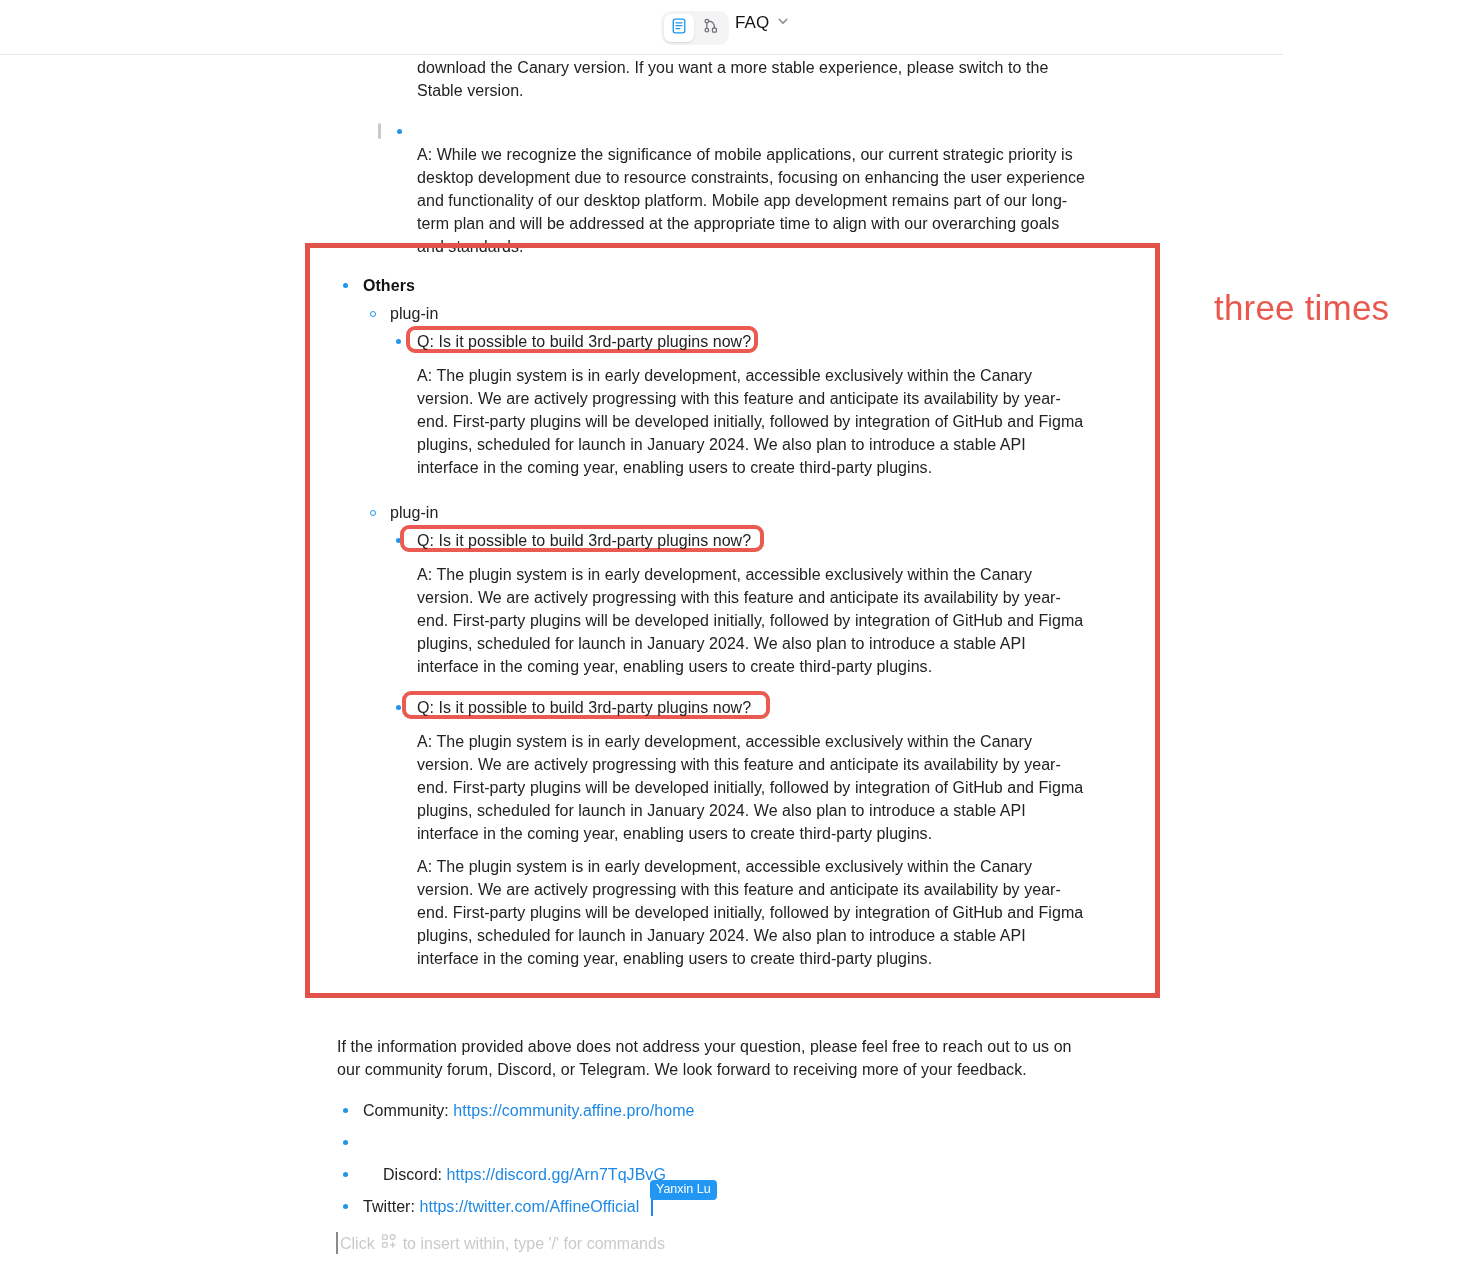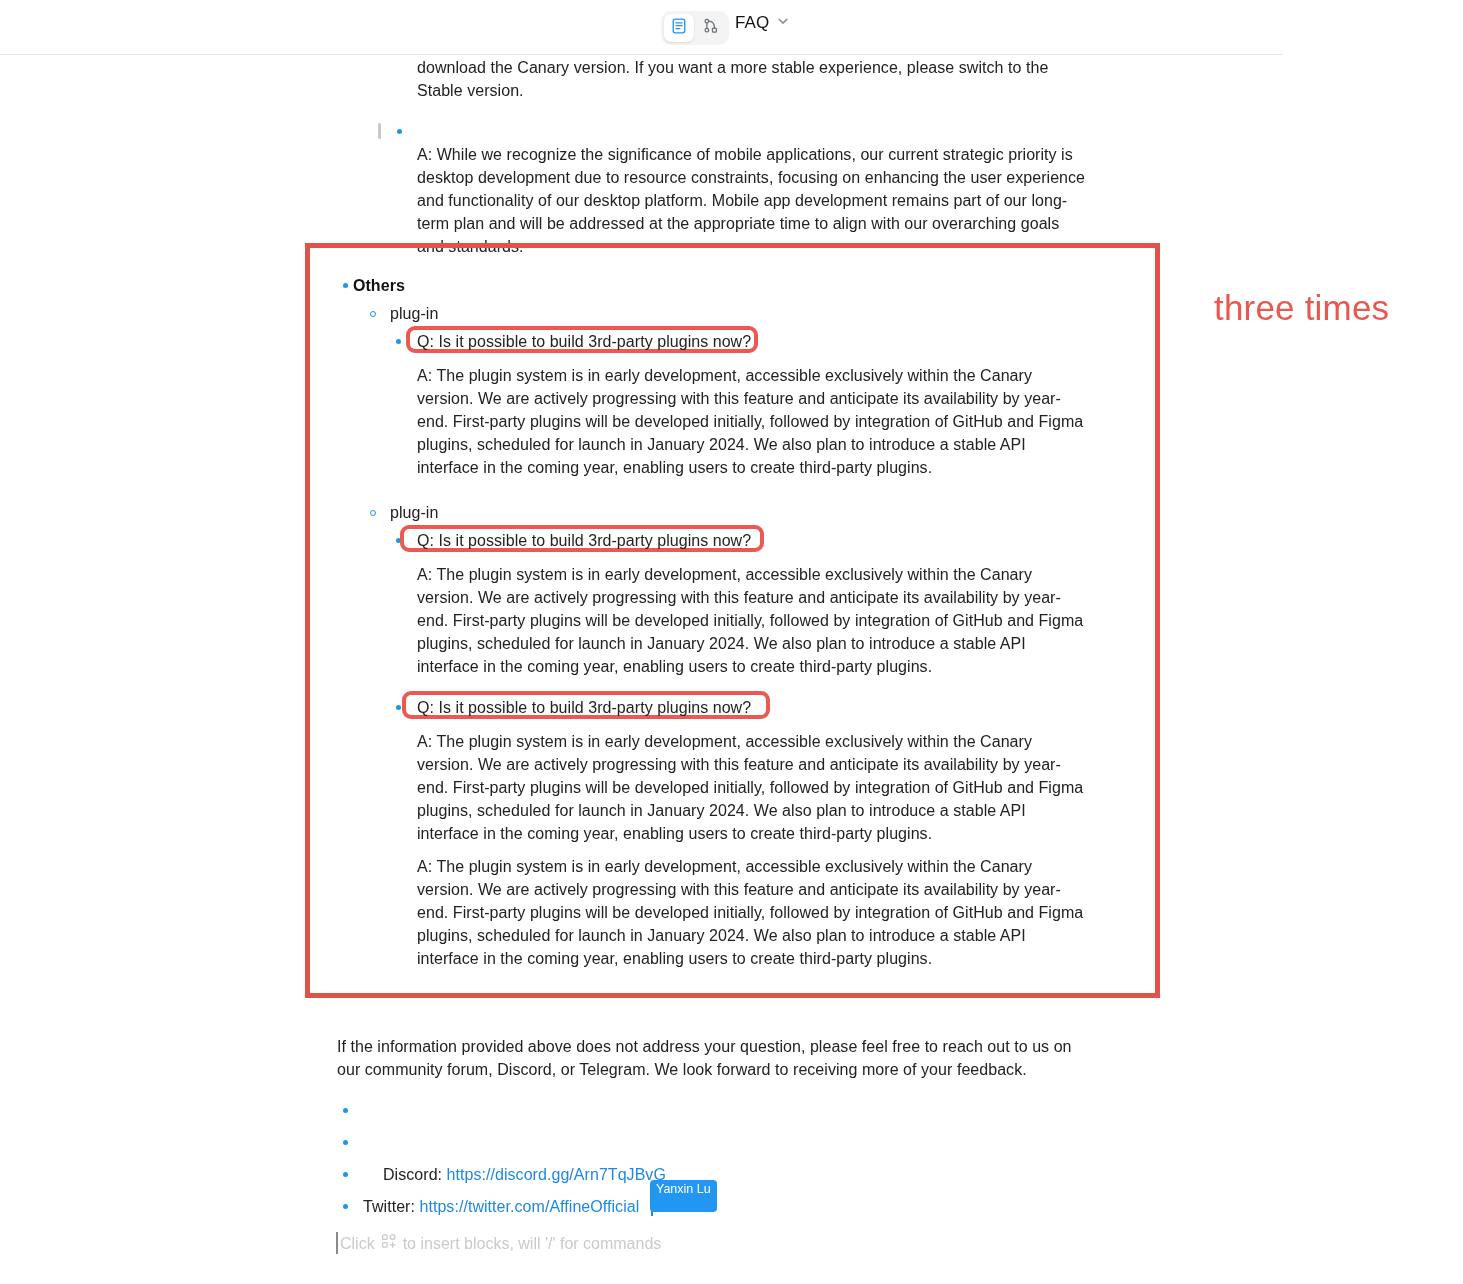--- a/index.html
+++ b/index.html
@@ -120,21 +120,21 @@
     position: absolute;
     width: 2px;
     background: #1e88e5;
   }
   .remote-name {
     position: absolute;
     background: #2196f3;
     color: #fff;
     font-size: 12.5px;
     line-height: 17px;
-    padding: 1px 6px 14px 6px;
+    padding: 1px 6px 2px 6px;
     border-radius: 4px;
     white-space: nowrap;
   }
 
   
   .placeholder {
     position: absolute;
     display: flex;
     align-items: flex-end;
     gap: 6px;
@@ -192,21 +192,21 @@
 
   <div class="drag-handle" style="left:378px; top:123px;"></div>
   <div class="bullet-dot" style="left:397px; top:129px;"></div>
   <div class="para" style="left:417px; top:143px; width:672px;">A: While we recognize the significance of mobile applications, our current strategic priority is desktop development due to resource constraints, focusing on enhancing the user experience and functionality of our desktop platform. Mobile app development remains part of our long-term plan and will be addressed at the appropriate time to align with our overarching goals and standards.</div>
 
   <div class="outer-box" style="left:305px; top:243px; width:855px; height:755px;"></div>
 
   <div class="annotation" style="left:1214px; top:288px;">three times</div>
 
   <div class="bullet-dot" style="left:343px; top:283px;"></div>
-  <div class="para bold" style="left:353px; top:274px;">Others</div>
+  <div class="para bold" style="left:363px; top:274px;">Others</div>
 
   <div class="bullet-ring" style="left:370px; top:311px;"></div>
   <div class="para" style="left:390px; top:302px;">plug-in</div>
 
   <div class="bullet-dot" style="left:396px; top:339px;"></div>
   <div class="q-box" style="left:406px; top:326px; width:352px; height:27px;"></div>
   <div class="para" style="left:417px; top:330px;">Q: Is it possible to build 3rd-party plugins now?</div>
 
   <div class="para" style="left:417px; top:364px; width:672px;">A: The plugin system is in early development, accessible exclusively within the Canary version. We are actively progressing with this feature and anticipate its availability by year-end. First-party plugins will be developed initially, followed by integration of GitHub and Figma plugins, scheduled for launch in January 2024. We also plan to introduce a stable API interface in the coming year, enabling users to create third-party plugins.</div>
 
@@ -223,20 +223,24 @@
   <div class="q-box" style="left:402px; top:691px; width:368px; height:28px;"></div>
   <div class="para" style="left:417px; top:696px;">Q: Is it possible to build 3rd-party plugins now?</div>
 
   <div class="para" style="left:417px; top:730px; width:672px;">A: The plugin system is in early development, accessible exclusively within the Canary version. We are actively progressing with this feature and anticipate its availability by year-end. First-party plugins will be developed initially, followed by integration of GitHub and Figma plugins, scheduled for launch in January 2024. We also plan to introduce a stable API interface in the coming year, enabling users to create third-party plugins.</div>
 
   <div class="para" style="left:417px; top:855px; width:672px;">A: The plugin system is in early development, accessible exclusively within the Canary version. We are actively progressing with this feature and anticipate its availability by year-end. First-party plugins will be developed initially, followed by integration of GitHub and Figma plugins, scheduled for launch in January 2024. We also plan to introduce a stable API interface in the coming year, enabling users to create third-party plugins.</div>
 
   <div class="para" style="left:337px; top:1035px; width:740px;">If the information provided above does not address your question, please feel free to reach out to us on our community forum, Discord, or Telegram. We look forward to receiving more of your feedback.</div>
 
   <div class="bullet-dot" style="left:343px; top:1108px;"></div>
+  <div class="para" style="left:363px; top:1099px;">
+    <span>Community:</span>
+    <a class="link" href="#">https://community.affine.pro/home</a>
+  </div>
 
   <div class="bullet-dot" style="left:343px; top:1140px;"></div>
 
   <div class="bullet-dot" style="left:343px; top:1172px;"></div>
   <div class="para" style="left:383px; top:1163px;">
     <span>Discord:</span>
     <a class="link" href="#">https://discord.gg/Arn7TqJBvG</a>
   </div>
 
   <div class="bullet-dot" style="left:343px; top:1204px;"></div>
@@ -252,16 +256,16 @@
   <div class="placeholder" style="left:340px; top:1233px;">
     <span>Click</span>
     <span>
       <svg width="16" height="16" viewBox="0 0 16 16" fill="none">
         <rect x="1.6" y="1.8" width="4.6" height="4.6" rx="1" stroke="#c9cacd" stroke-width="1.3"></rect>
         <circle cx="11.6" cy="4.1" r="2.4" stroke="#c9cacd" stroke-width="1.3"></circle>
         <rect x="1.6" y="9.6" width="4.6" height="4.6" rx="1" stroke="#c9cacd" stroke-width="1.3"></rect>
         <path d="M9.4 11.9 H14 M11.7 9.6 V14.2" stroke="#c9cacd" stroke-width="1.3" stroke-linecap="round"></path>
       </svg>
     </span>
-    <span>to insert blocks, will '/' for commands</span>
+    <span>to insert within, type '/' for commands</span>
   </div>
 
 </div>
 
 </body></html>

